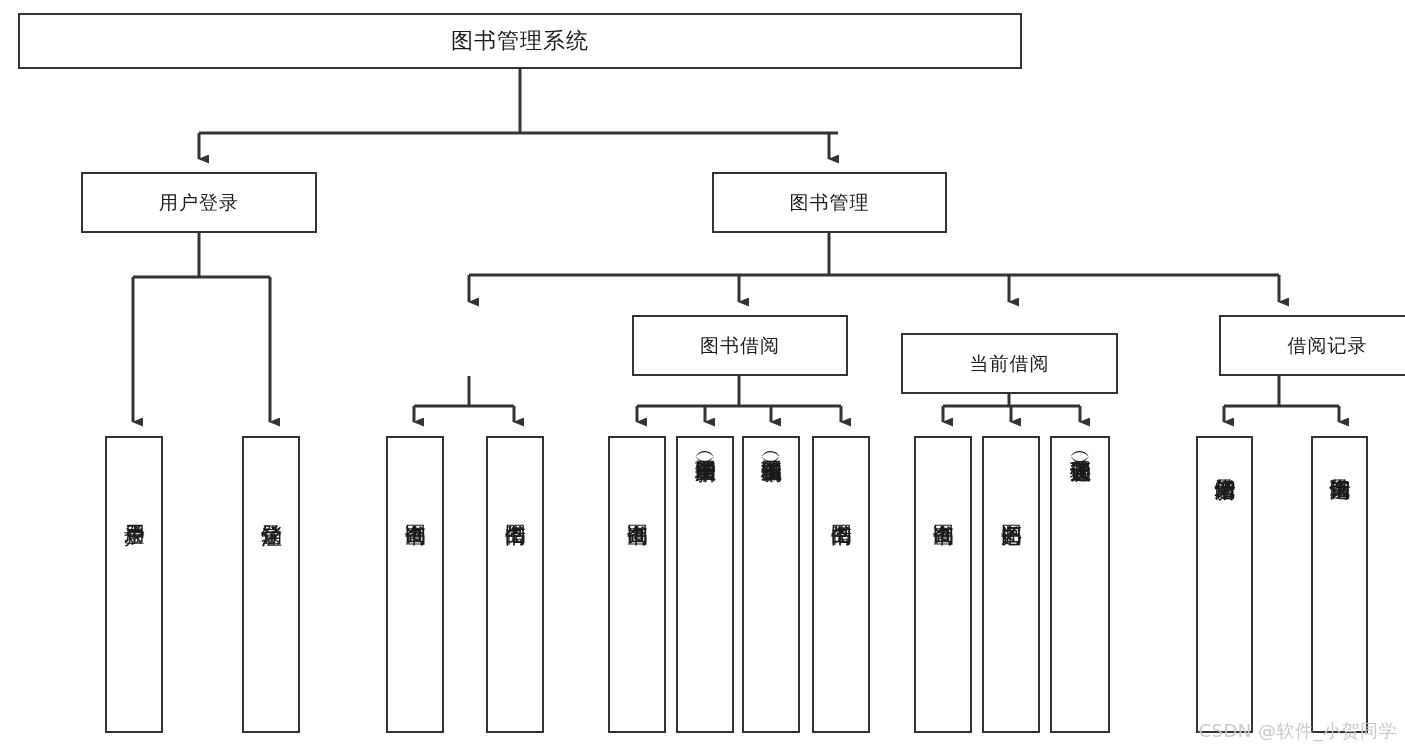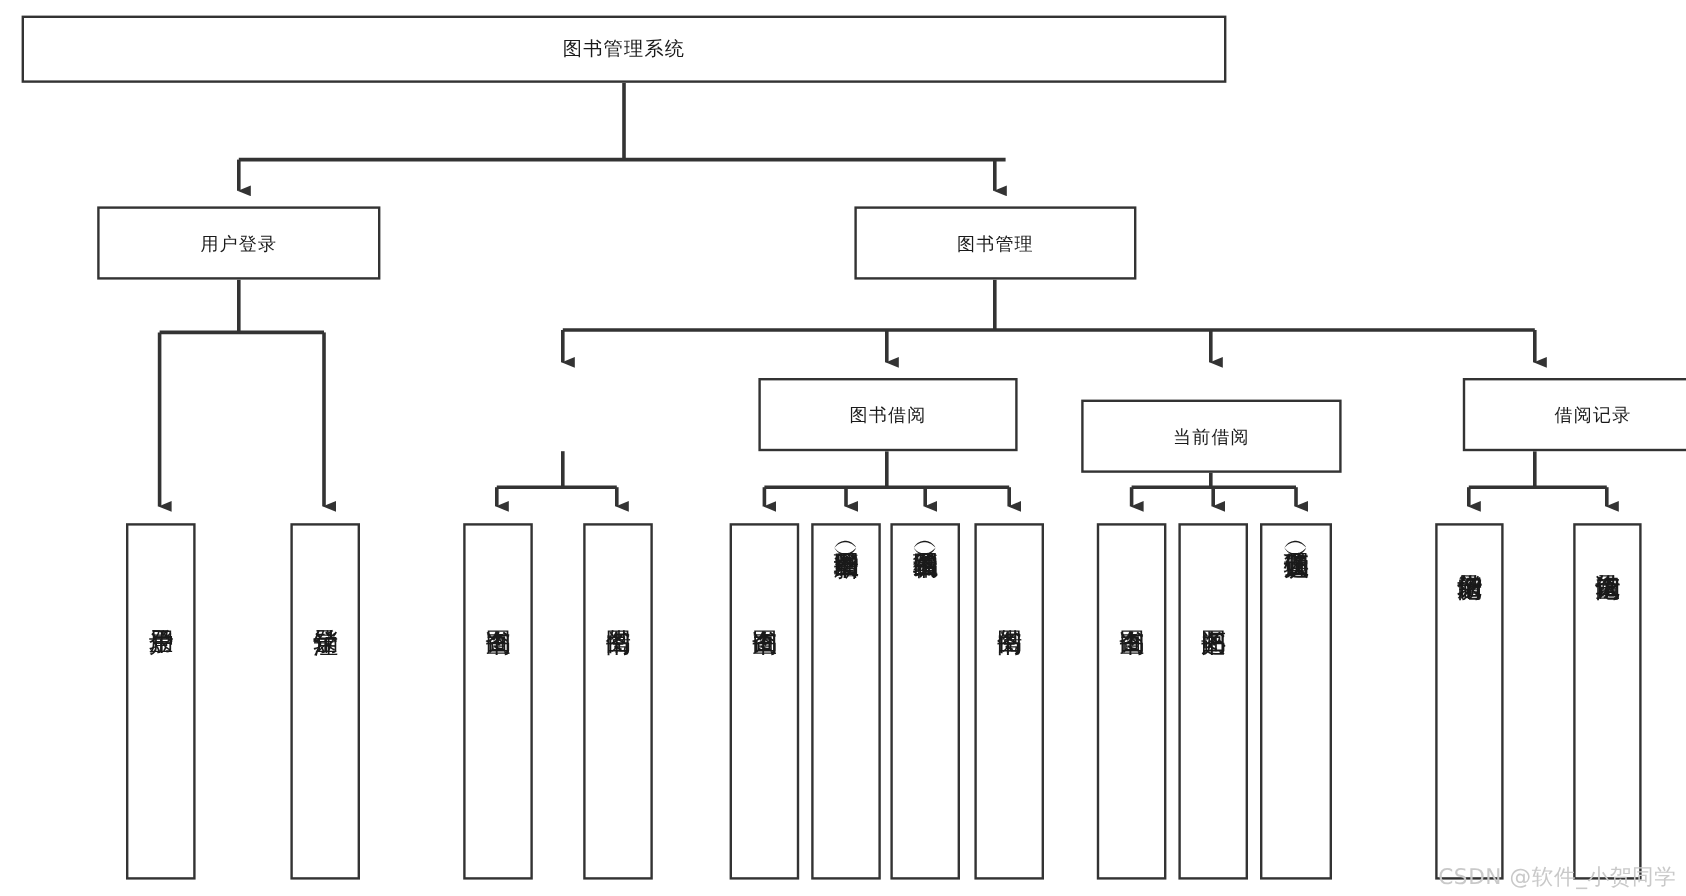--- a/index.html
+++ b/index.html
@@ -30,40 +30,40 @@
     position: absolute;
     box-sizing: border-box;
     background: #ffffff;
     border: 2px solid #333333;
     display: flex;
     align-items: center;
     justify-content: center;
     color: #1a1a1a;
   }
   .node.horizontal {
-    font-size: 15px;
+    font-size: 19px;
     letter-spacing: 1px;
     line-height: 1.2;
   }
   .node.vertical {
     font-size: 21px;
     line-height: 1.18;
     letter-spacing: 0px;
     align-items: flex-start;
     justify-content: center;
     padding-top: 6px;
   }
   .node.vertical .vtext {
     writing-mode: vertical-rl;
     text-orientation: upright;
     white-space: nowrap;
     display: block;
   }
   .node.root {
-    font-size: 16px;
+    font-size: 22px;
   }
   #watermark {
     position: absolute;
     right: 8px;
     bottom: 4px;
     font-size: 18px;
     color: #c9c9c9;
     white-space: nowrap;
     letter-spacing: 0.5px;
   }

